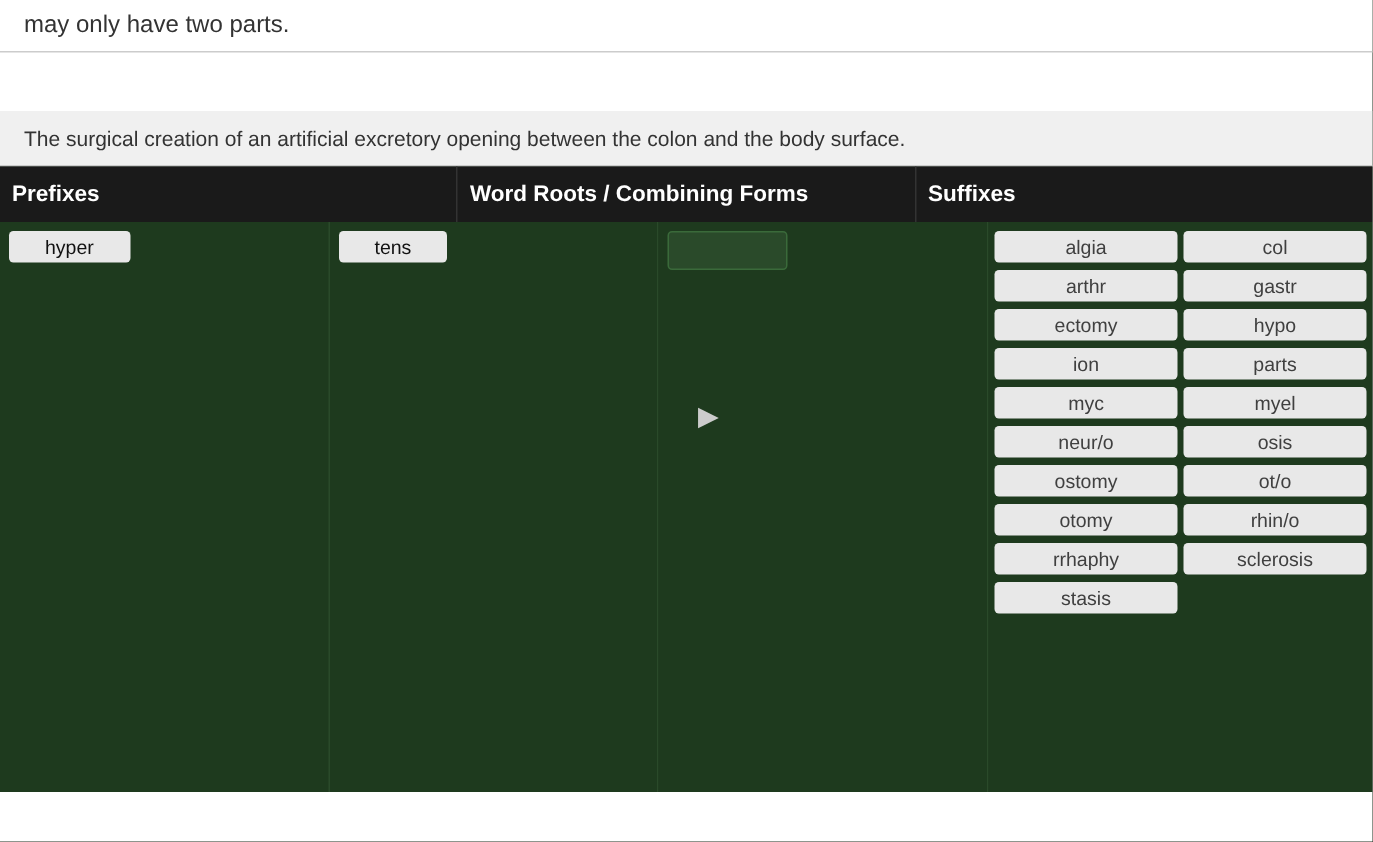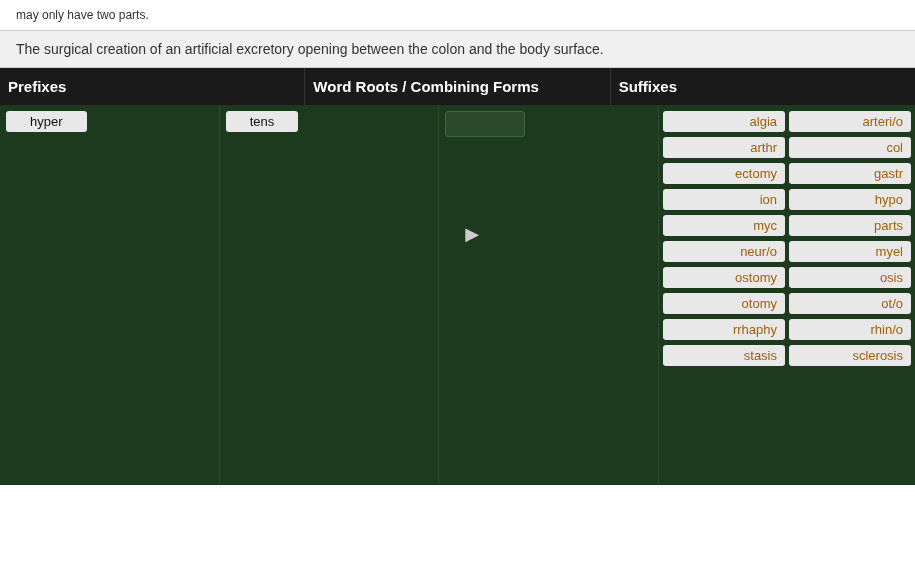--- a/index.html
+++ b/index.html
@@ -6,32 +6,33 @@
     body {
       font-family: Arial, sans-serif;
       background: #fff;
       width: 915px;
       min-height: 561px;
       overflow: hidden;
     }
 
     .top-notice {
       padding: 8px 16px;
-      font-size: 12px;
+      font-size: 16px;
       color: #333;
       border-bottom: 1px solid #ccc;
       background: #fff;
     }
 
     .question-bar {
       padding: 10px 16px;
       font-size: 14px;
       color: #333;
       background: #f0f0f0;
       border-bottom: 1px solid #ccc;
+      margin-top: 39px;
     }
 
     .main-area {
       display: flex;
       flex-direction: column;
       background: #1a2a1a;
       flex: 1;
     }
 
     .columns-header {
@@ -95,25 +96,25 @@
 
     .word-bank-sub-col {
       display: flex;
       flex-direction: column;
       gap: 5px;
       flex: 1;
     }
 
     .word-chip {
       background: #e8e8e8;
-      color: #a16207;
+      color: #404040;
       border-radius: 3px;
       padding: 3px 8px;
       font-size: 13px;
-      text-align: right;
+      text-align: center;
       cursor: pointer;
       display: inline-block;
       min-width: 60px;
     }
 
     .drop-zone {
       background: #2a4a2a;
       border: 1px solid #3a6a3a;
       border-radius: 3px;
       padding: 3px 8px;
@@ -195,21 +196,20 @@
           <div class="word-chip">ectomy</div>
           <div class="word-chip">ion</div>
           <div class="word-chip">myc</div>
           <div class="word-chip">neur/o</div>
           <div class="word-chip">ostomy</div>
           <div class="word-chip">otomy</div>
           <div class="word-chip">rrhaphy</div>
           <div class="word-chip">stasis</div>
         </div>
         <div class="word-bank-sub-col">
-          <div class="word-chip">arteri/o</div>
           <div class="word-chip">col</div>
           <div class="word-chip">gastr</div>
           <div class="word-chip">hypo</div>
           <div class="word-chip">parts</div>
           <div class="word-chip">myel</div>
           <div class="word-chip">osis</div>
           <div class="word-chip">ot/o</div>
           <div class="word-chip">rhin/o</div>
           <div class="word-chip">sclerosis</div>
         </div>

